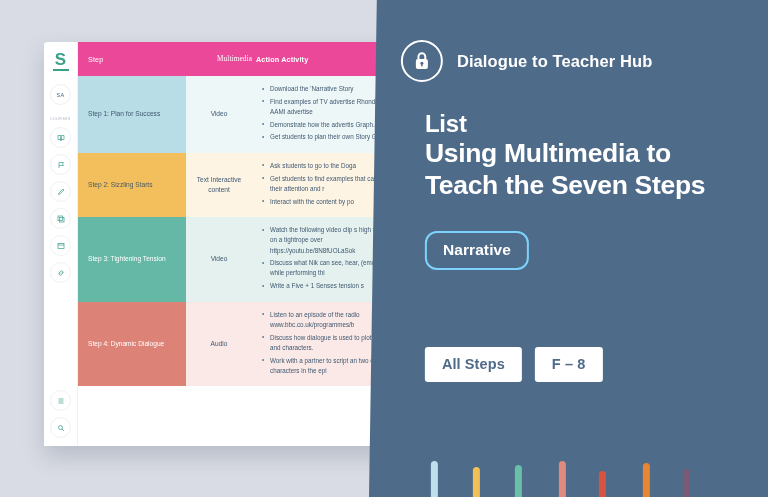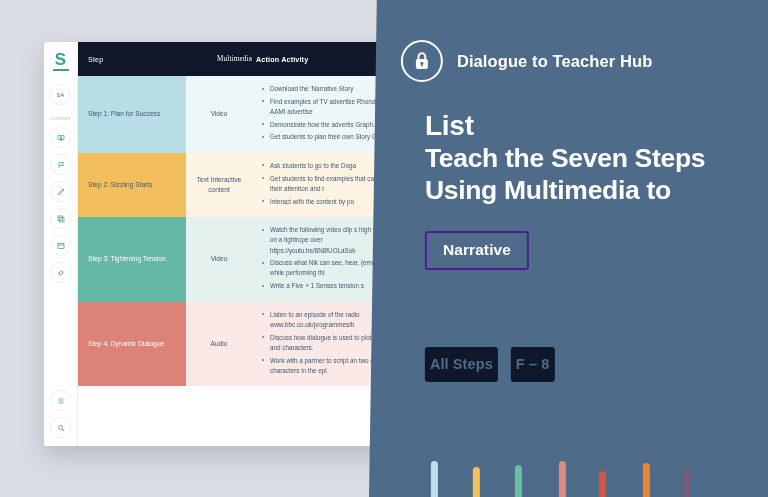--- a/index.html
+++ b/index.html
@@ -80,21 +80,21 @@
   .sb-spacer { flex: 1; }
 
   
   #table-area {
     flex: 1;
     display: flex;
     flex-direction: column;
     min-width: 0;
   }
   .thead {
-    background: #0f172a;
+    background: #ec4899;
     color: #ffffff;
     display: flex;
     height: 34px;
     align-items: center;
     font-size: 7.2px;
     letter-spacing: .15px;
   }
   .th-step { width: 108px; padding-left: 10px; }
   .th-multi { width: 66px; text-align: right; font-family: Liberation Serif, serif; }
   .th-action { flex: 1; padding-left: 4px; font-weight: bold; }
@@ -181,55 +181,55 @@
     font-weight: bold;
     letter-spacing: .1px;
   }
 
   .title-block {
     position: absolute;
     left: 52px; top: 122px;
     color: #ffffff;
   }
   .t-kind {
-    font-size: 28px;
+    font-size: 24px;
     font-weight: bold;
     line-height: 1.17;
     letter-spacing: -0.2px;
   }
   .t-main {
     font-size: 26.5px;
     font-weight: bold;
     line-height: 1.2;
     letter-spacing: -0.3px;
   }
 
   .tag-outline {
     position: absolute;
     left: 52px; top: 243px;
-    border: 2px solid #4c1d95;
+    border: 2px solid #7dd3fc;
     color: #ffffff;
-    border-radius: 3px;
+    border-radius: 12px;
     padding: 8px 16px 9px;
     font-size: 15.5px;
     font-weight: bold;
     letter-spacing: .1px;
   }
 
   .pill-row {
     position: absolute;
     left: 52px; top: 359px;
     display: flex;
     gap: 13px;
   }
   .pill {
-    background: #0f172a;
+    background: #ffffff;
     color: #4f6b8a;
     border-radius: 3px;
-    padding: 9px 5px 10px;
+    padding: 9px 17px 10px;
     font-size: 14.5px;
     font-weight: bold;
     letter-spacing: .1px;
     white-space: nowrap;
   }
 
   .strokes {
     position: absolute;
     left: 58px; bottom: 0;
     width: 340px; height: 64px;
@@ -392,22 +392,22 @@
             <path d="M5.6 8V5.6a3.4 3.4 0 0 1 6.8 0V8" stroke="#ffffff" stroke-width="2" fill="none"></path>
             <circle cx="9" cy="12.2" r="1.5" fill="#4f6b8a"></circle>
             <rect x="8.3" y="12.2" width="1.4" height="3.2" fill="#4f6b8a"></rect>
           </svg>
         </div>
         <div class="lock-label">Dialogue to Teacher Hub</div>
       </div>
 
       <div class="title-block">
         <div class="t-kind">List</div>
+        <div class="t-main">Using Multimedia to</div>
         <div class="t-main">Teach the Seven Steps</div>
-        <div class="t-main">Using Multimedia to</div>
       </div>
 
       <div class="tag-outline">Narrative</div>
 
       <div class="pill-row" id="pill-row">
           <div class="pill">All Steps</div>
           <div class="pill">F – 8</div>
         </div>
 
       <div class="strokes" id="strokes">

